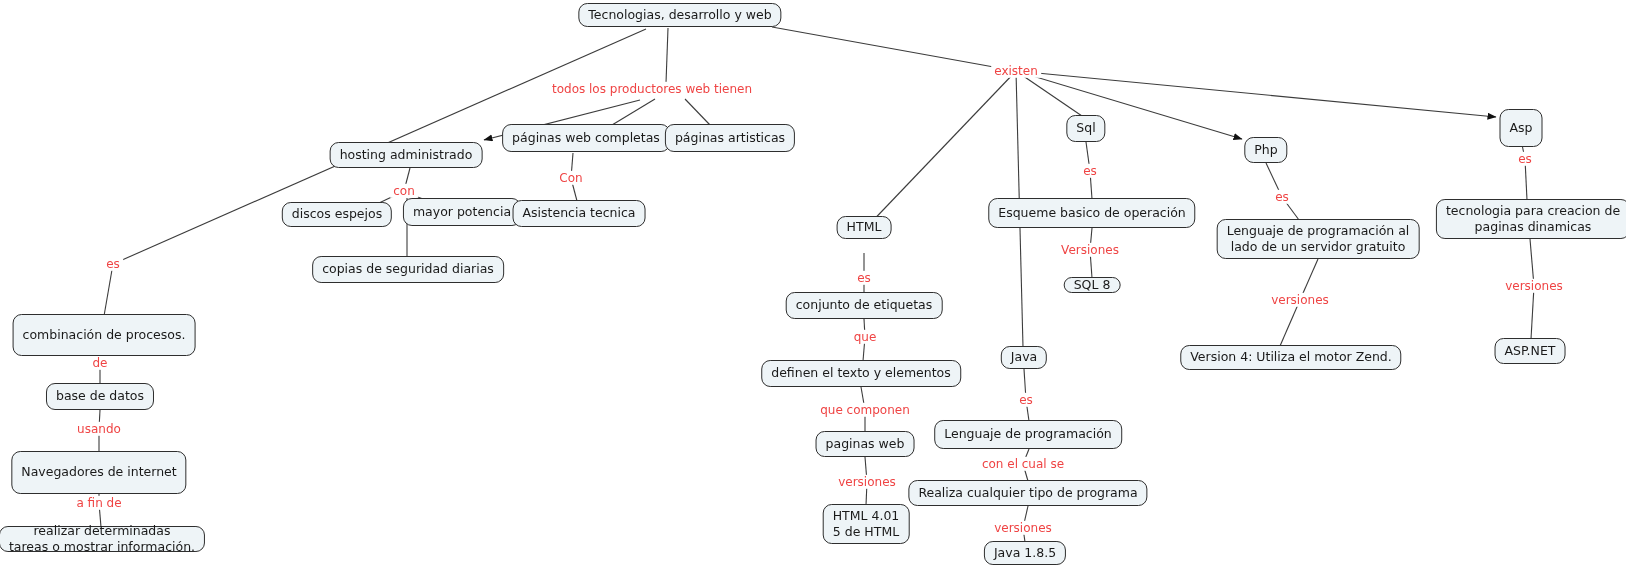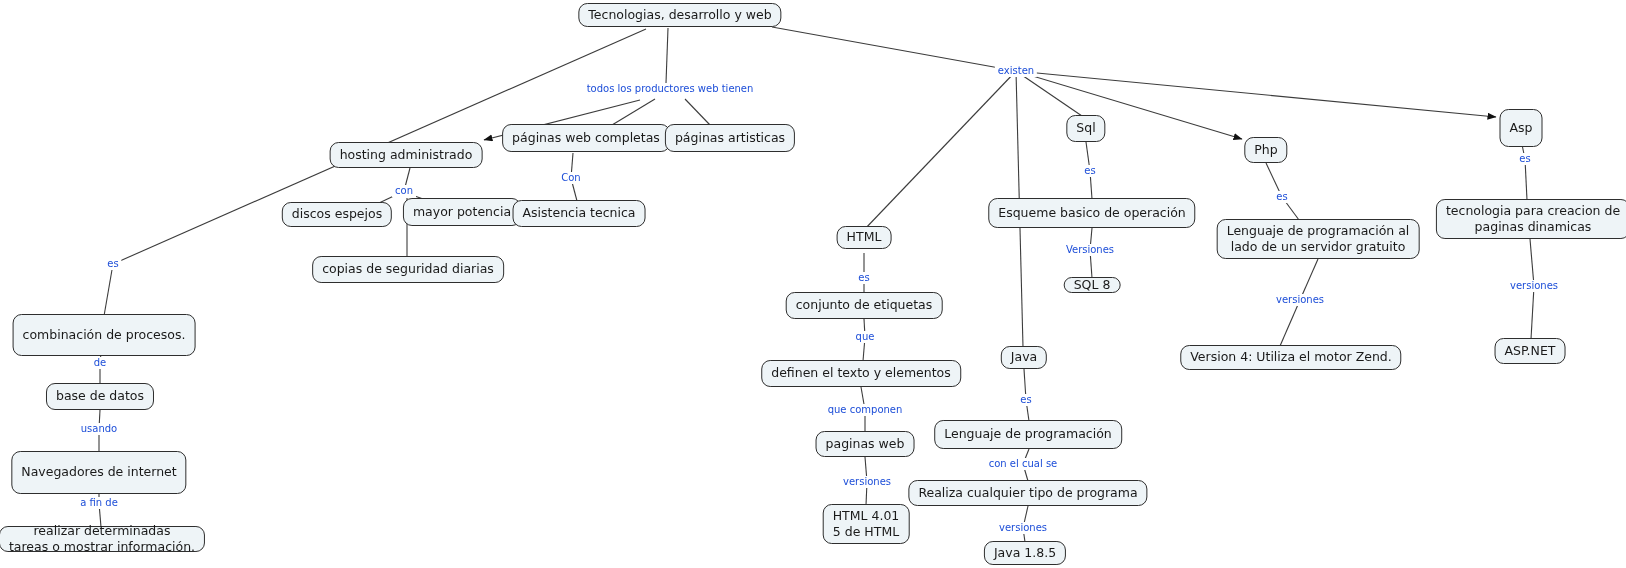--- a/index.html
+++ b/index.html
@@ -12,21 +12,21 @@
   .node{
     position:absolute;transform:translateX(-50%);
     background:#eef4f7;border:1.4px solid #2e2e2e;border-radius:9px;
     display:flex;align-items:center;justify-content:center;
     padding:1px 9px;font-size:12.5px;color:#1a1a1a;white-space:nowrap;
     box-sizing:border-box;z-index:2;text-align:center;line-height:1.3;
   }
   .node .ln{display:block;text-align:center;}
   .elabel{
     position:absolute;transform:translate(-50%,-50%);
-    background:#ffffff;padding:0 3px;font-size:10px;color:#1d4ed8;
+    background:#ffffff;padding:0 3px;font-size:12px;color:#ef4444;
     white-space:nowrap;z-index:1;line-height:1.2;
   }
 </style>
 </head>
 <body>
 
 <div class="stage">
 
   <svg class="wires" width="1626" height="568">
     <defs>
@@ -92,21 +92,21 @@
       <line x1="1530" y1="239" x2="1534" y2="286"></line>
         <line x1="1534" y1="286" x2="1531" y2="339"></line>
     </g>
     <g>
       <line x1="640" y1="100" x2="484" y2="140" marker-end="url(#arrow)"></line>
       <line x1="1016" y1="71" x2="1242" y2="139" marker-end="url(#arrow)"></line>
       <line x1="1016" y1="71" x2="1496" y2="117" marker-end="url(#arrow)"></line>
     </g>
   </svg>
 
-  <div class="elabel" style="left:670px;top:89px">todos los productores web tienen</div>
+  <div class="elabel" style="left:652px;top:89px">todos los productores web tienen</div>
   <div class="elabel" style="left:1016px;top:71px">existen</div>
   <div class="elabel" style="left:404px;top:191px">con</div>
   <div class="elabel" style="left:571px;top:178px">Con</div>
   <div class="elabel" style="left:113px;top:264px">es</div>
   <div class="elabel" style="left:100px;top:363px">de</div>
   <div class="elabel" style="left:99px;top:429px">usando</div>
   <div class="elabel" style="left:99px;top:503px">a fin de</div>
   <div class="elabel" style="left:864px;top:278px">es</div>
   <div class="elabel" style="left:865px;top:337px">que</div>
   <div class="elabel" style="left:865px;top:410px">que componen</div>
@@ -153,21 +153,21 @@
     </div>
   <div class="node" style="left:99px;top:451px;height:43px">
       <span>Navegadores de internet</span>
     </div>
   <div class="node" style="left:102px;top:526px;height:26px">
       <div>
         <span class="ln">realizar determinadas</span>
         <span class="ln">tareas o mostrar información.</span>
       </div>
     </div>
-  <div class="node" style="left:864px;top:226px;height:23px">
+  <div class="node" style="left:864px;top:216px;height:23px">
       <span>HTML</span>
     </div>
   <div class="node" style="left:864px;top:292px;height:27px">
       <span>conjunto de etiquetas</span>
     </div>
   <div class="node" style="left:861px;top:360px;height:27px">
       <span>definen el texto y elementos</span>
     </div>
   <div class="node" style="left:865px;top:431px;height:26px">
       <span>paginas web</span>

